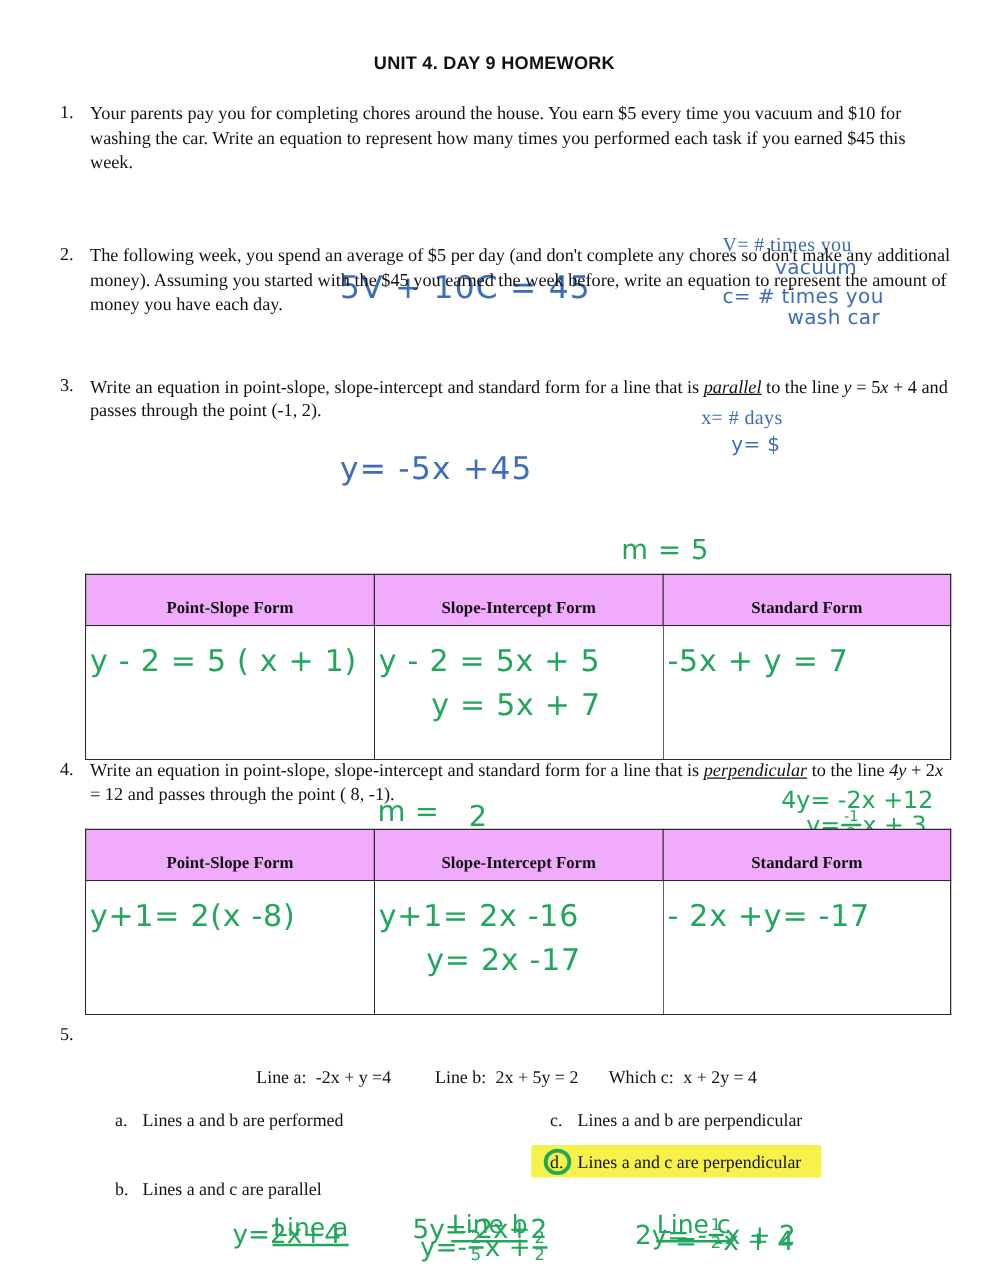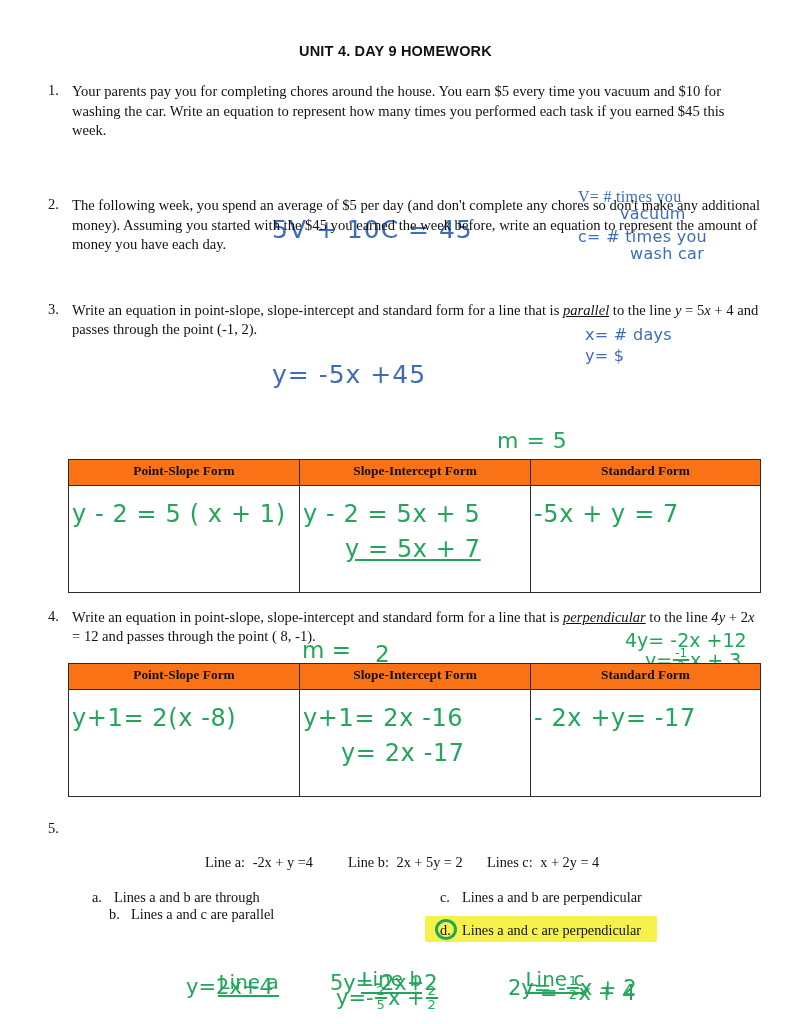--- a/index.html
+++ b/index.html
@@ -103,47 +103,47 @@
   }
 
   
   .form-table {
     position: absolute;
     border-collapse: collapse;
     table-layout: fixed;
     border: 1.3px solid #2b2b2b;
   }
   .form-table th {
-    background: #f97316;
+    background: #f0abfc;
     border: 1.3px solid #2b2b2b;
     font-family: "Liberation Serif", serif;
     font-weight: bold;
     font-size: 13.4px;
-    padding: 3px 0 6px 0;
+    padding: 18px 0 6px 0;
     text-align: center;
     margin-left: 44px;
   }
   .form-table td {
     border: 1.3px solid #2b2b2b;
     height: 104px;
     vertical-align: top;
     position: relative;
     background: #ffffff;
   }
   .cell-hand {
     font-family: "DejaVu Sans", sans-serif;
     color: #22a65c;
     font-size: 24px;
     letter-spacing: 0.6px;
     line-height: 1.45;
     padding: 10px 8px 0 2px;
     white-space: pre-line;
     text-align: left;
   }
-  .cell-hand .l2 { display: block; padding-left: 42px; text-decoration: underline; }
+  .cell-hand .l2 { display: block; padding-left: 42px; }
   .cell-hand .l2b { display: block; padding-left: 38px; }
 
   
   .lines-row {
     position: absolute;
     font-size: 14.3px;
     font-family: "Liberation Serif", serif;
   }
   .lines-row span { display: inline-block; }
   .choice {
@@ -188,21 +188,21 @@
   <div class="hand hand-blue hw-sm" style="left:578px; top:186px;">c= # times you</div>
   <div class="hand hand-blue hw-sm" style="left:630px; top:203px;">wash car</div>
 
   <div class="q" style="margin-top:56px;">
     <div class="q-num">2.</div>
     <div class="q-text" style="width:690px;">The following week, you spend an average of $5 per day (and don't complete any chores so don't make any additional money). Assuming you started with the $45 you earned the week before, write an equation to represent the amount of money you have each day.</div>
   </div>
 
   <div class="hand hand-blue hw-big" style="left:272px; top:295px;">y= -5x +45</div>
 
-  <div class="hand hand-blue hw-sm" style="left:585px; top:284px;">x= # days</div>
+  <div class="hand hand-blue hw-sm" style="left:561px; top:284px;font-family:Liberation Serif, serif;">x= # days</div>
   <div class="hand hand-blue hw-sm" style="left:585px; top:305px;">y= $</div>
 
   <div class="q" style="margin-top:46px;">
     <div class="q-num">3.</div>
     <div class="q-text" style="width:690px;"><span>Write an equation in point-slope, slope-intercept and standard form for a line that is </span><u>parallel</u><span> to the line </span><i>y</i><span> = 5</span><i>x</i><span> + 4 and passes through the point (-1, 2).</span></div>
   </div>
 
   <div class="hand hand-green hw-med" style="left:497px; top:387px; font-size:22px;">m = 5</div>
 
   <table class="form-table" style="left:68px; top:417px; width:689px;">
@@ -264,30 +264,30 @@
 
   <div class="lines-row" style="left:205px; top:812px;text-align:center;">
     <span>Line a:</span>
     <span style="margin-left:4px;">-2x + y =4</span>
   </div>
   <div class="lines-row" style="left:348px; top:812px;font-family:Liberation Serif, serif;">
     <span>Line b:</span>
     <span style="margin-left:4px;">2x + 5y = 2</span>
   </div>
   <div class="lines-row" style="left:487px; top:812px;">
-    <span>Lines c:</span>
+    <span>Which c:</span>
     <span style="margin-left:4px;">x + 2y = 4</span>
   </div>
 
   <div class="highlight-band" style="left:425px; top:874px; width:232px; height:26px;"></div>
 
   <div class="choice" style="left:92px; top:847px;">
-    <span class="letter">a.</span><span>Lines a and b are through</span>
-  </div>
-  <div class="choice" style="left:92px; top:864px;margin-left:17px;">
+    <span class="letter">a.</span><span>Lines a and b are performed</span>
+  </div>
+  <div class="choice" style="left:92px; top:902px;">
     <span class="letter">b.</span><span>Lines a and c are parallel</span>
   </div>
   <div class="choice" style="left:440px; top:880px;">
     <span class="letter">d.</span><span>Lines a and c are perpendicular</span>
   </div>
   <div class="choice" style="left:440px; top:847px;">
     <span class="letter">c.</span><span>Lines a and b are perpendicular</span>
   </div>
   <div class="circle-mark" style="left:435px; top:877px;"></div>
 

